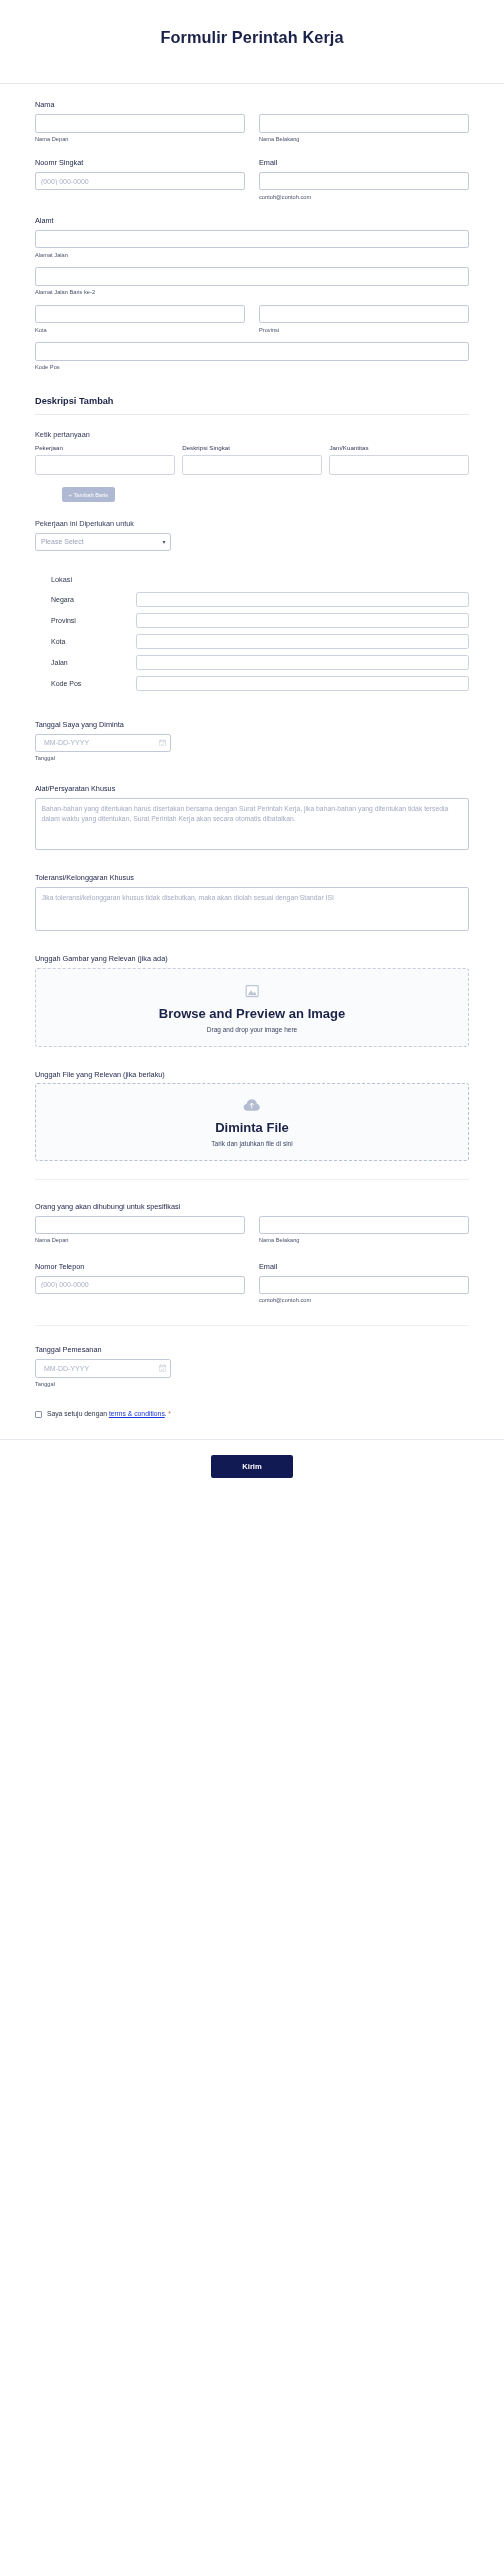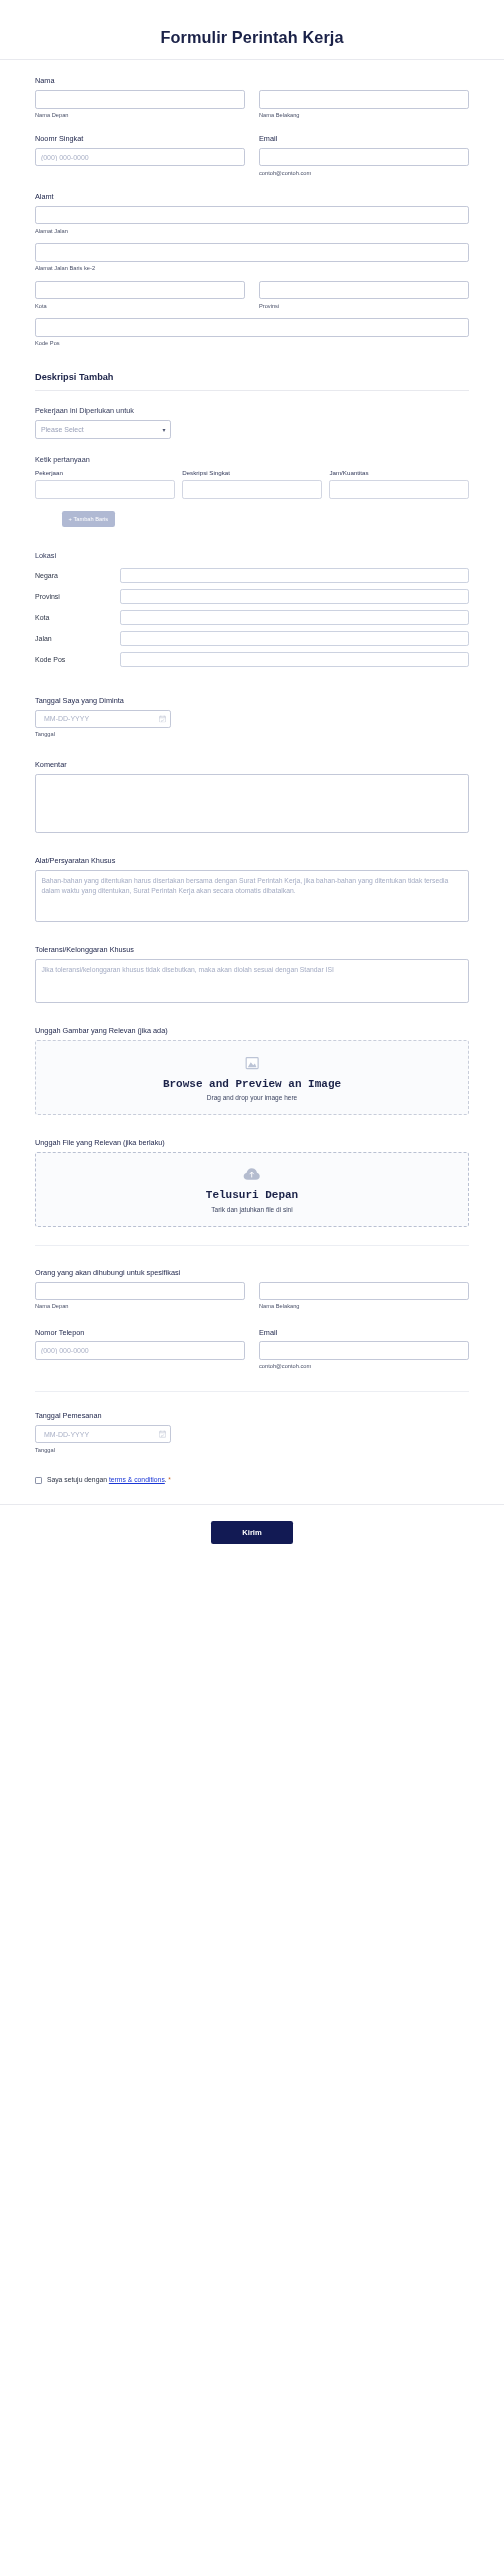--- a/index.html
+++ b/index.html
@@ -9,21 +9,21 @@
     background: #ffffff;
     font-family: "Liberation Sans", sans-serif;
     color: #2c3345;
     -webkit-font-smoothing: antialiased;
   }
 
   .page { width: 504px; margin: 0 auto; }
 
   
   .form-header {
-    padding: 28px 22px 12px;
+    padding: 28px 22px 36px;
     text-align: center;
     border-bottom: 0.5px solid #e8e9ee;
   }
   .form-title {
     margin: 0;
     font-size: 16.3px;
     font-weight: bold;
     color: #1b2248;
     letter-spacing: 0.1px;
   }
@@ -119,21 +119,21 @@
     color: #ffffff;
     border: none;
     border-radius: 2.2px;
     font-family: "Liberation Sans", sans-serif;
     font-size: 5.7px;
     padding: 4.9px 7px;
     cursor: pointer;
   }
 
   
-  .loc-group { padding-top: 14px; }
+  .loc-group { padding-top: 14px; margin-left: 16px; }
   .loc-title {
     font-size: 7.3px;
     color: #32395a;
     margin-bottom: 7.6px;
   }
   .loc-row {
     display: flex;
     align-items: center;
     margin-bottom: 6px;
   }
@@ -181,25 +181,24 @@
   .dropzone {
     border: 0.5px dashed #c8cdda;
     border-radius: 2.7px;
     background: #fafbfd;
     text-align: center;
     padding: 14px 5.4px 13px;
   }
   .dropzone.file { border-style: dashed; border-color: #b9c0d2; }
   .dz-icon { margin: 0 auto 6.5px; display: block; }
   .dz-title {
-    font-size: 11px;
+    font-size: 13px;
     font-weight: bold;
     color: #1b2248;
     margin-bottom: 4.9px;
-    font-family: Liberation Mono, monospace;
   }
   .dz-sub { font-size: 6.5px; color: #3c4460; }
 
   
   .soft-divider {
     height: 0.5px;
     background: #eceef3;
     margin: 18.4px 0 0 0;
   }
 
@@ -308,48 +307,48 @@
       <input class="inp" type="text" value="" style="">
       <span class="sub-label">Kode Pos</span>
     </div>
 
     <div class="section-heading-wrap" style="padding-top:26px">
       <div class="section-heading">Deskripsi Tambah</div>
       <div class="section-rule"></div>
     </div>
 
     <div class="field-block">
+      <span class="field-label plain">Ketik pertanyaan</span>
+      <div class="matrix-head">
+        <div>Pekerjaan</div>
+        <div>Deskripsi Singkat</div>
+        <div>Jam/Kuantitas</div>
+      </div>
+      <div class="matrix-row">
+        <div class="cell">
+          <input class="inp" type="text" value="" style="">
+        </div>
+        <div class="cell">
+          <input class="inp" type="text" value="" style="">
+        </div>
+        <div class="cell">
+          <input class="inp" type="text" value="" style="">
+        </div>
+      </div>
+      <button class="add-row-btn">+ Tambah Baris</button>
+    </div>
+
+    <div class="field-block">
       <span class="field-label plain">Pekerjaan ini Diperlukan untuk</span>
       <div class="select-wrap">
         <select class="inp">
           <option>Please Select</option>
         </select>
         <span class="chev">▾</span>
       </div>
-    </div>
-
-    <div class="field-block">
-      <span class="field-label plain">Ketik pertanyaan</span>
-      <div class="matrix-head">
-        <div>Pekerjaan</div>
-        <div>Deskripsi Singkat</div>
-        <div>Jam/Kuantitas</div>
-      </div>
-      <div class="matrix-row">
-        <div class="cell">
-          <input class="inp" type="text" value="" style="">
-        </div>
-        <div class="cell">
-          <input class="inp" type="text" value="" style="">
-        </div>
-        <div class="cell">
-          <input class="inp" type="text" value="" style="">
-        </div>
-      </div>
-      <button class="add-row-btn">+ Tambah Baris</button>
     </div>
 
     <div class="loc-group" style="padding-top:24px">
       <div class="loc-title">Lokasi</div>
 
       <div class="loc-row">
         <div class="loc-label">Negara</div>
         <div class="loc-input">
             <input class="inp" type="text" value="" style="">
           </div>
@@ -388,24 +387,20 @@
           <rect x="0.5" y="2" width="13" height="12" rx="1.3" fill="none" stroke="#b4bbcd" stroke-width="1"></rect>
           <line x1="0.5" y1="5" x2="13.5" y2="5" stroke="#b4bbcd" stroke-width="1"></line>
           <line x1="3.5" y1="0.6" x2="3.5" y2="3" stroke="#b4bbcd" stroke-width="1.2"></line>
           <line x1="10.5" y1="0.6" x2="10.5" y2="3" stroke="#b4bbcd" stroke-width="1.2"></line>
           <polyline points="4,10.6 6,12.4 9.6,8.4" fill="none" stroke="#b4bbcd" stroke-width="1.2"></polyline>
         </svg>
       </div>
       <span class="sub-label">Tanggal</span>
     </div>
 
-    <div class="field-block" style="padding-top:23px">
-      <span class="field-label">Komentar</span>
-      <textarea class="ta ta-comment" style=""></textarea>
-    </div>
 
     <div class="field-block" style="padding-top:23px">
       <span class="field-label">Alat/Persyaratan Khusus</span>
       <textarea class="ta ta-tools" placeholder="Bahan-bahan yang ditentukan harus disertakan bersama dengan Surat Perintah Kerja, jika bahan-bahan yang ditentukan tidak tersedia dalam waktu yang ditentukan, Surat Perintah Kerja akan secara otomatis dibatalkan." style=""></textarea>
     </div>
 
     <div class="field-block" style="padding-top:23px">
       <span class="field-label">Toleransi/Kelonggaran Khusus</span>
       <textarea class="ta ta-tol" placeholder="Jika toleransi/kelonggaran khusus tidak disebutkan, maka akan diolah sesuai dengan Standar ISI" style=""></textarea>
     </div>
@@ -423,21 +418,21 @@
     </div>
 
     <div class="field-block" style="padding-top:23px">
       <span class="field-label">Unggah File yang Relevan (jika berlaku)</span>
       <div class="dropzone file">
         <svg class="dz-icon" width="17.4" height="15" viewBox="0 0 32 28">
           <path d="M8.5 24 C3.8 24 1 20.8 1 17.2 C1 13.9 3.4 11.2 6.6 10.7 C7.4 5.9 11.4 2.3 16.2 2.3 C21 2.3 25.1 5.9 25.9 10.7 C29.1 11.2 31 13.9 31 17.2 C31 20.8 28.2 24 23.5 24 Z" fill="#b4bccf"></path>
           <line x1="16" y1="19.5" x2="16" y2="9.5" stroke="#ffffff" stroke-width="1.7"></line>
           <polyline points="12.2,13.3 16,9.4 19.8,13.3" fill="none" stroke="#ffffff" stroke-width="1.7"></polyline>
         </svg>
-        <div class="dz-title">Telusuri Depan</div>
+        <div class="dz-title">Diminta File</div>
         <div class="dz-sub">Tarik dan jatuhkan file di sini</div>
       </div>
     </div>
 
     <div class="soft-divider"></div>
 
     <div class="field-block" style="padding-top:22px">
       <span class="field-label">Orang yang akan dihubungi untuk spesifikasi</span>
       <div class="row2">
         <div class="col">

